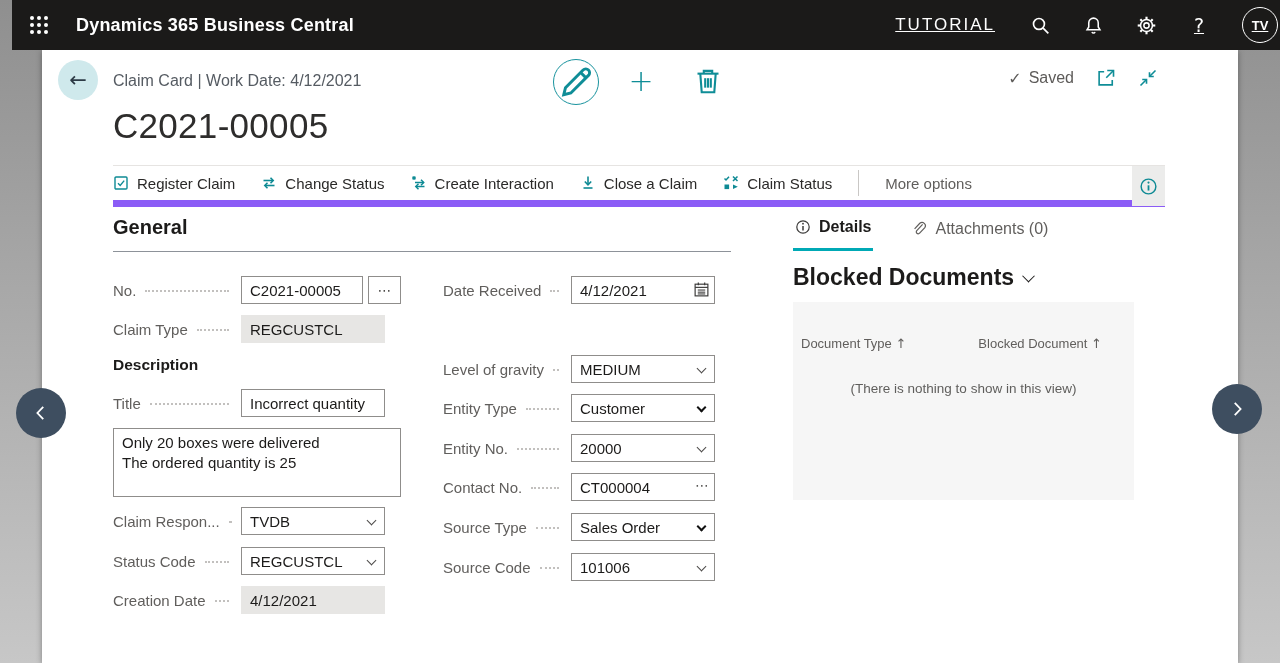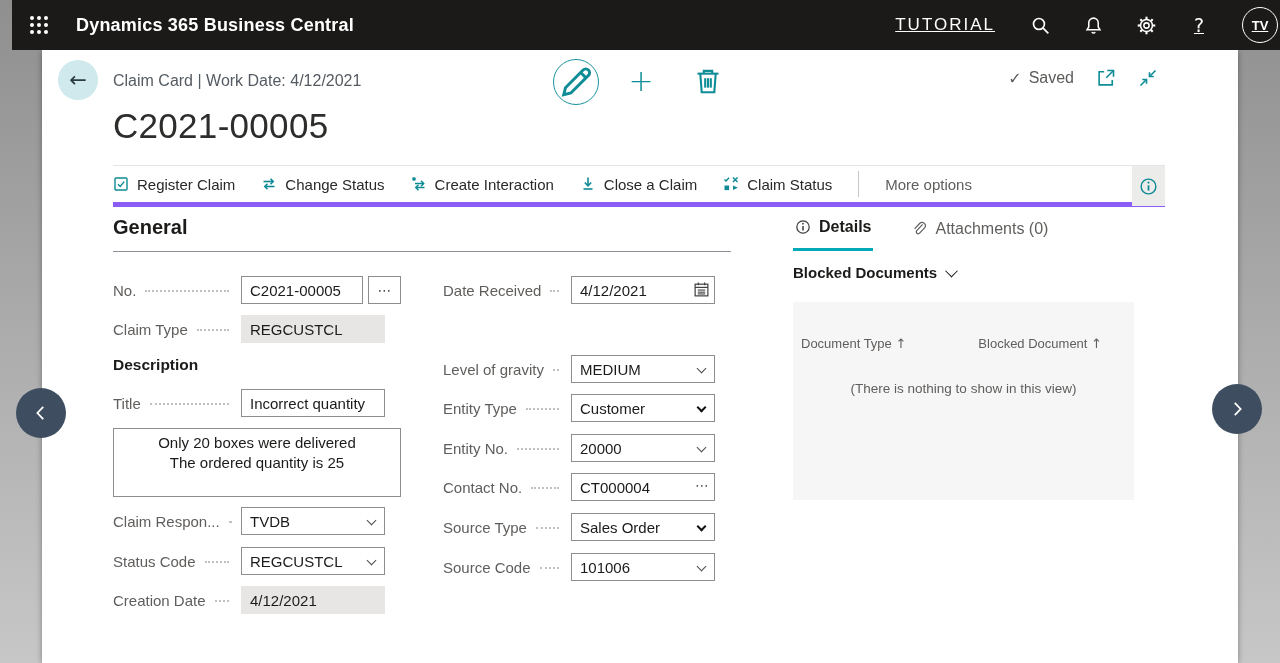--- a/index.html
+++ b/index.html
@@ -40,21 +40,21 @@
   .del-btn { position:absolute; left:652px; top:18px; width:28px; height:26px; border:none; background:none;
              color:#0f8d97; cursor:pointer; display:flex; align-items:center; justify-content:center; }
   .hdr-right { position:absolute; right:80px; top:18px; display:flex; align-items:center; gap:22px; }
   .saved { display:flex; align-items:center; gap:7px; color:#5d5b59; font-size:16px; }
   .hico { width:20px; height:20px; color:#0f8d97; cursor:pointer; }
 
   .page-title { position:absolute; left:71px; top:56px; font-size:35px; font-weight:300; color:#2e2d2c; letter-spacing:.3px; }
 
   
   .action-bar { position:absolute; left:71px; top:115px; width:1052px; height:42px;
-                border-top:1px solid #e6e4e2; border-bottom:5px solid #8b5cf6;
+                border-top:1px solid #e6e4e2; border-bottom:7px solid #8b5cf6;
                 display:flex; align-items:center; gap:26px; }
   .act { display:flex; align-items:center; gap:8px; border:none; background:none; cursor:pointer;
          font-size:15px; color:#2a2928; font-family:inherit; }
   .act svg { width:16px; height:16px; color:#0e8a94; }
   .vdiv { width:1px; height:26px; background:#c9c7c5; }
   .more-opt { color:#605e5c; }
   .info-corner { position:absolute; right:0; top:0; width:33px; height:40px; background:#ececeb; border:none;
                  display:flex; align-items:center; justify-content:center; color:#0e8a94; cursor:pointer; }
   .info-corner svg { width:19px; height:19px; }
 
@@ -76,29 +76,29 @@
   .chev.dark { border-right:2px solid #111; border-bottom:2px solid #111; }
   .infield-btn { position:absolute; right:6px; top:4px; color:#5a5856; font-size:14px; cursor:pointer; background:none; border:none; }
   .ellipsis-btn { width:33px; height:28px; margin-left:5px; border:1px solid #8f8d8b; background:#fff;
                   color:#4c4a48; font-size:14px; cursor:pointer; }
   .cal-btn { position:absolute; right:5px; top:5px; width:18px; height:18px; border:none; background:none;
              color:#3b3a39; cursor:pointer; padding:0; }
   .cal-btn svg { width:17px; height:17px; }
   .sub-title { position:absolute; left:71px; top:306px; font-size:15.5px; font-weight:700; color:#1c1b1a; }
   .descr-area { position:absolute; left:71px; top:378px; width:288px; height:69px; resize:none;
                 border:1px solid #8f8d8b; font-family:inherit; font-size:15px; color:#1c1b1a;
-                padding:4px 8px; line-height:1.35;text-align:center; }
+                padding:4px 8px; line-height:1.35; }
 
   
   .fb-tabs { position:absolute; left:751px; top:168px; display:flex; gap:36px; }
   .fb-tab { display:flex; align-items:center; gap:8px; border:none; background:none; cursor:pointer;
             font-size:16px; font-family:inherit; padding:0 2px 12px 2px; color:#605e5c; }
   .fb-tab svg { width:16px; height:16px; }
   .fb-tab.active { color:#1c1b1a; font-weight:700; border-bottom:3px solid #00a9b5; }
-  .fb-sect { position:absolute; left:751px; top:214px; font-size:15px; font-weight:700; color:#1c1b1a;
+  .fb-sect { position:absolute; left:751px; top:214px; font-size:23px; font-weight:700; color:#1c1b1a;
              display:flex; align-items:center; cursor:pointer; }
   .fb-sect .chevd { width:9px; height:9px; border-right:1.6px solid #1c1b1a; border-bottom:1.6px solid #1c1b1a;
                     transform:rotate(45deg) translate(-1px,-1px); margin-left:10px; }
   .fb-panel { position:absolute; left:751px; top:252px; width:341px; height:198px; background:#f6f6f6; }
   .fb-head { display:flex; justify-content:space-between; padding:34px 32px 0 8px;
              font-size:13px; color:#605e5c; }
   .fb-head span { cursor:pointer; }
   .fb-empty { margin-top:30px; text-align:center; font-size:13.5px; color:#5f5e5c; }
 
   

